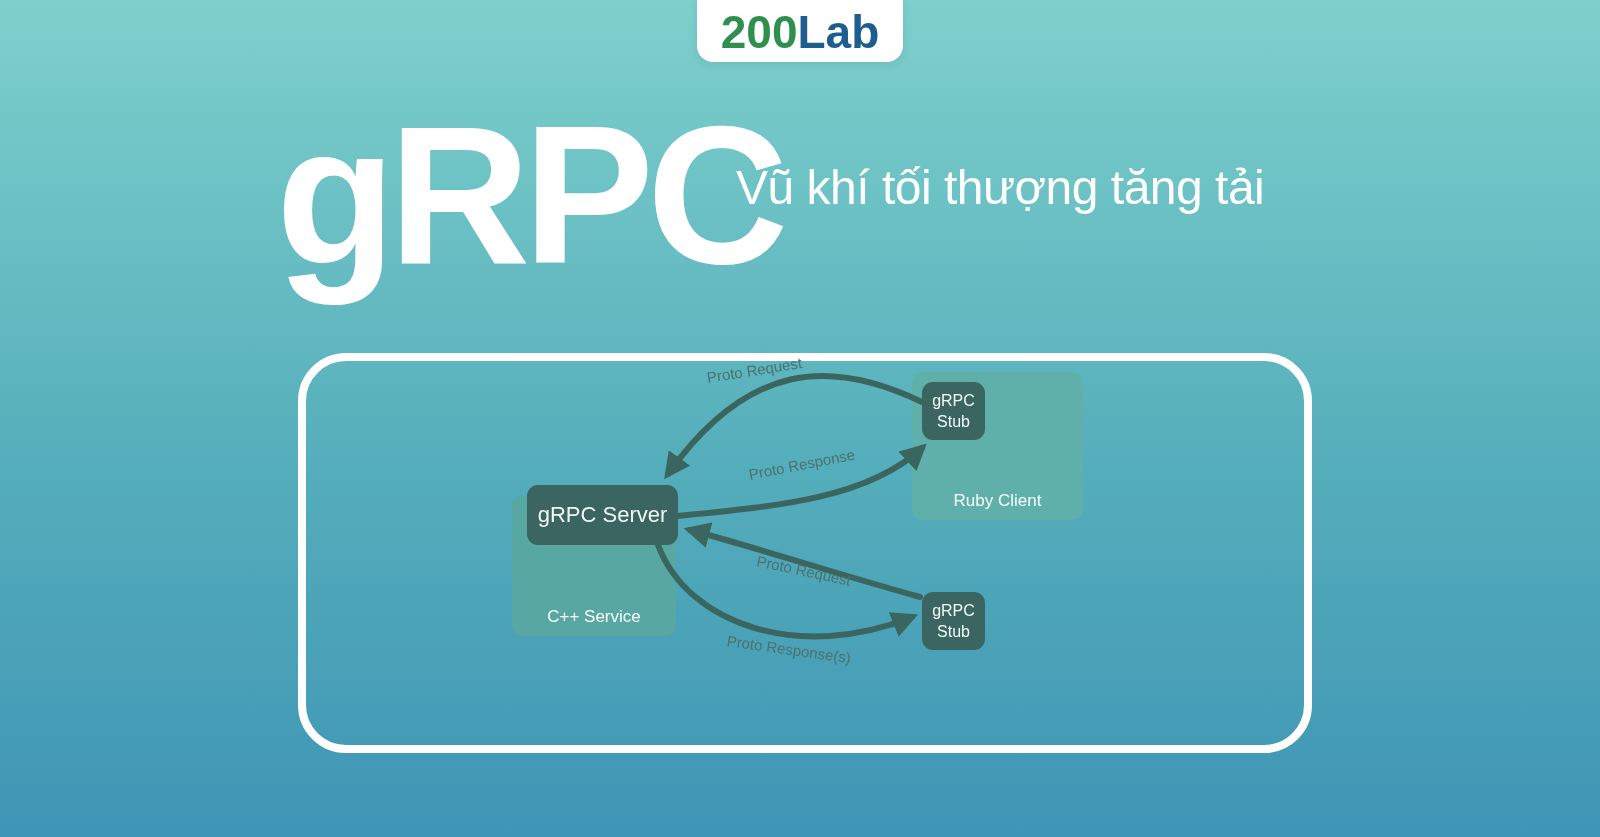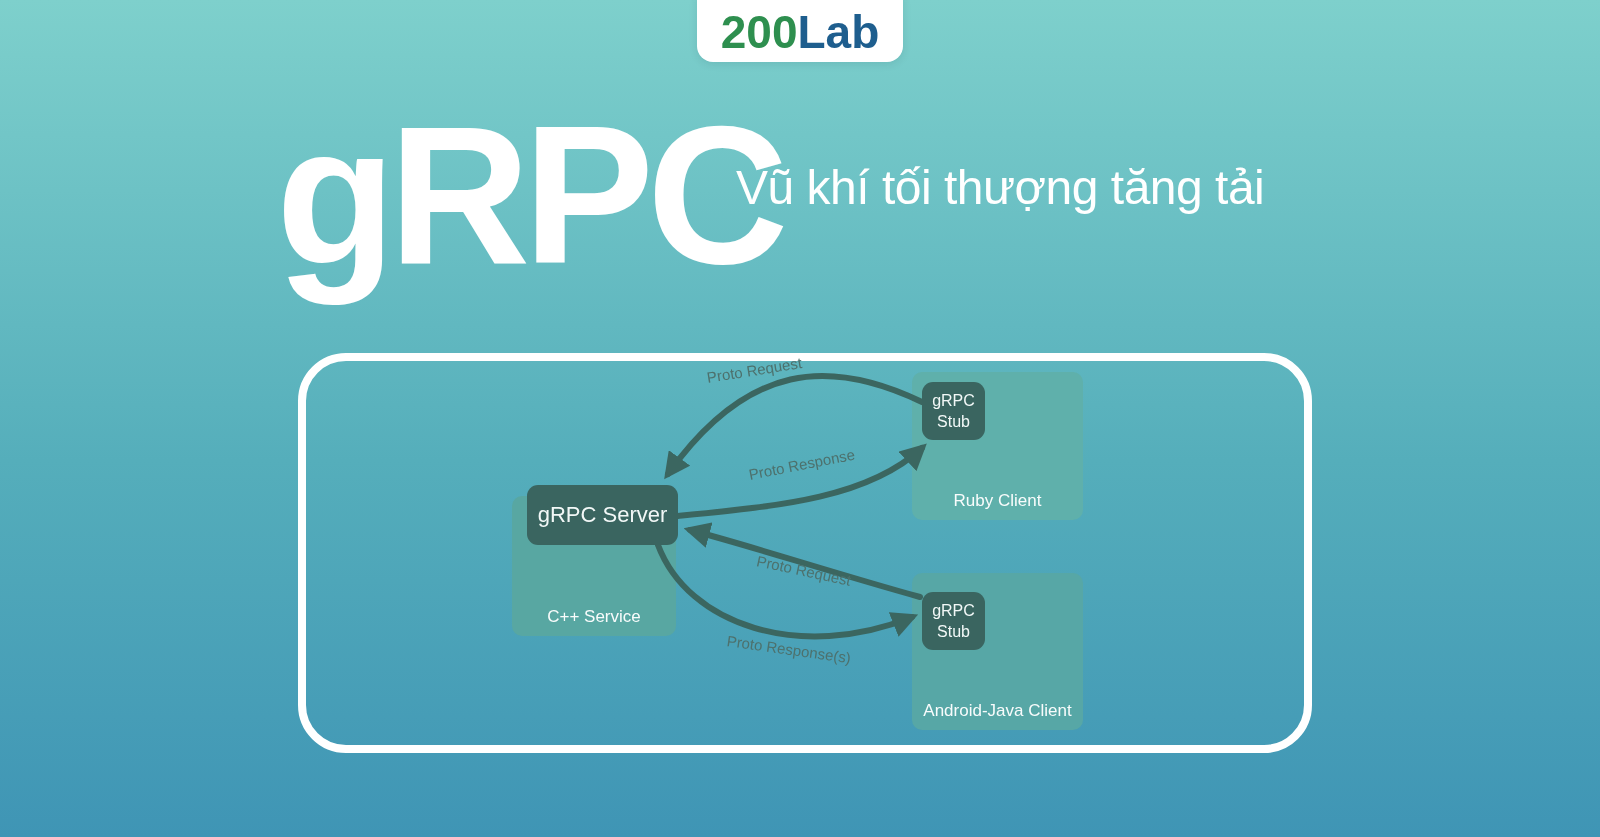--- a/index.html
+++ b/index.html
@@ -93,23 +93,20 @@
   <div class="frame"></div>
 
   <div class="group-box cpp-box">
     <div class="group-label">C++ Service</div>
   </div>
 
   <div class="group-box ruby-box">
     <div class="group-label">Ruby Client</div>
   </div>
 
-  <div class="group-box android-box">
-    <div class="group-label">Android-Java Client</div>
-  </div>
 
   <svg class="edges" width="1600" height="837" viewBox="0 0 1600 837">
     <defs>
       <marker id="arrowhead" viewBox="0 0 10 10" refX="7.5" refY="5" markerWidth="4.4" markerHeight="4.4" orient="auto">
         <path d="M 0 0 L 10 5 L 0 10 z"></path>
       </marker>
     </defs>
     <path class="edge-path" d="M 922 402 C 830 358, 748 362, 668 474" marker-end="url(#arrowhead)"></path>
     <path class="edge-path" d="M 678 516 C 780 506, 868 498, 922 448" marker-end="url(#arrowhead)"></path>
     <path class="edge-path" d="M 920 597 C 830 572, 758 548, 690 530" marker-end="url(#arrowhead)"></path>

